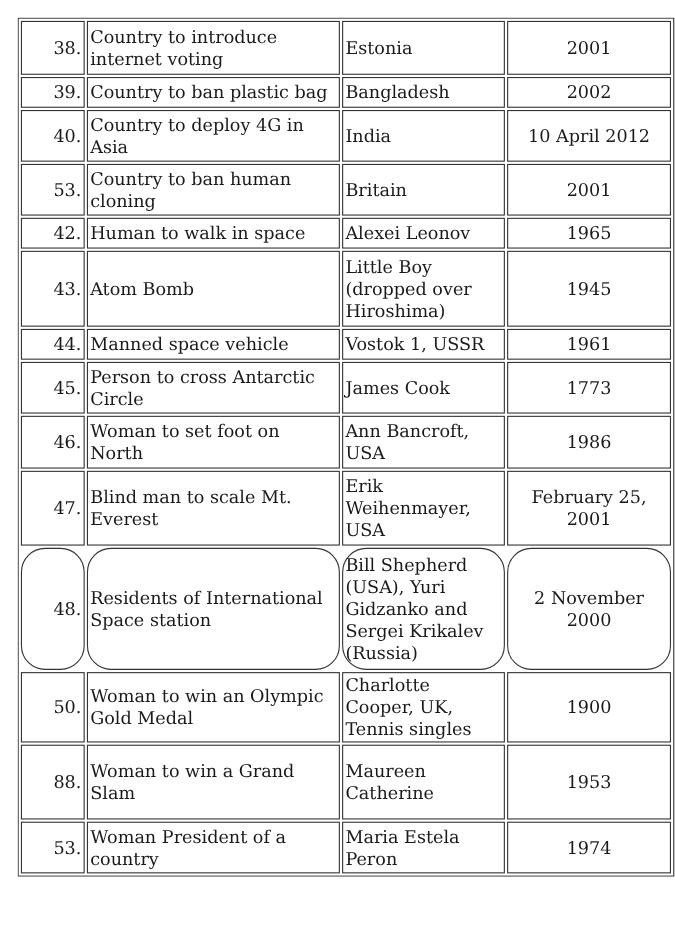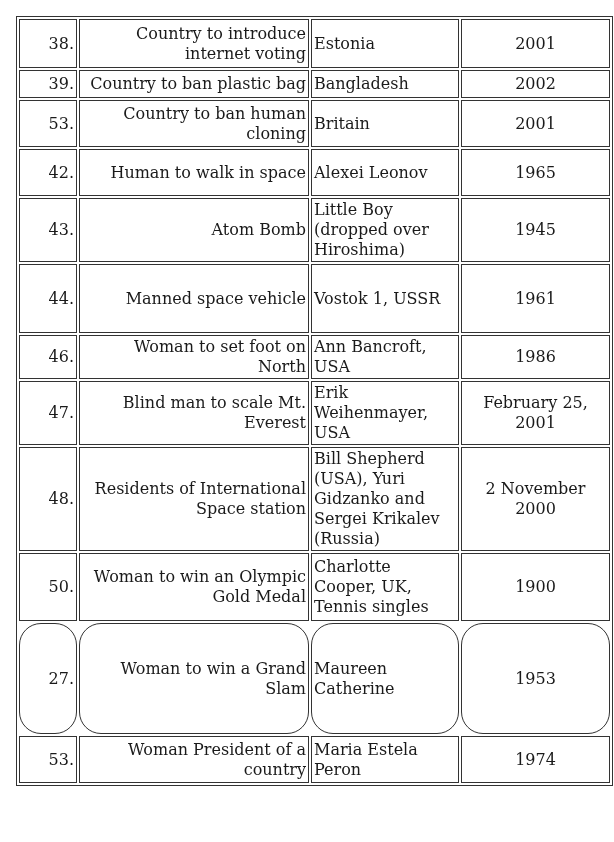--- a/index.html
+++ b/index.html
@@ -22,21 +22,21 @@
     background: #ffffff;
   }
   td {
     border: 1px solid #333333;
     padding: 1px 2px;
     vertical-align: middle;
     line-height: 20px;
     word-wrap: break-word;
   }
   td.num  { width: 52px;  text-align: right; }
-  td.item { width: 224px; text-align: right; }
+  td.item { width: 224px; text-align: left; }
   td.answer { width: 142px; text-align: left; }
   td.date { width: 143px; text-align: center; }
 
   
   tr:nth-child(1)  td { height: 45px; }
   tr:nth-child(2)  td { height: 24px; margin-left: 36px; }
   tr:nth-child(3)  td { height: 43px; }
   tr:nth-child(4)  td { height: 43px; }
   tr:nth-child(5)  td { height: 24px; }
   tr:nth-child(6)  td { height: 65px; }
@@ -64,20 +64,26 @@
     <td class="date">2001</td>
   </tr>
 
   <tr>
     <td class="num">39.</td>
     <td class="item">Country to ban plastic bag</td>
     <td class="answer">Bangladesh</td>
     <td class="date">2002</td>
   </tr>
 
+  <tr>
+    <td class="num">40.</td>
+    <td class="item">Country to deploy 4G in Asia</td>
+    <td class="answer">India</td>
+    <td class="date">10 April 2012</td>
+  </tr>
 
   <tr>
     <td class="num">53.</td>
     <td class="item">Country to ban human cloning</td>
     <td class="answer">Britain</td>
     <td class="date">2001</td>
   </tr>
 
   <tr>
     <td class="num">42.</td>
@@ -93,20 +99,26 @@
     <td class="date">1945</td>
   </tr>
 
   <tr>
     <td class="num">44.</td>
     <td class="item">Manned space vehicle</td>
     <td class="answer">Vostok 1, USSR</td>
     <td class="date">1961</td>
   </tr>
 
+  <tr>
+    <td class="num">45.</td>
+    <td class="item">Person to cross Antarctic Circle</td>
+    <td class="answer">James Cook</td>
+    <td class="date">1773</td>
+  </tr>
 
   <tr>
     <td class="num">46.</td>
     <td class="item">Woman to set foot on North</td>
     <td class="answer">Ann Bancroft, USA</td>
     <td class="date">1986</td>
   </tr>
 
   <tr>
     <td class="num">47.</td>
@@ -124,21 +136,21 @@
 
 
   <tr>
     <td class="num">50.</td>
     <td class="item">Woman to win an Olympic Gold Medal</td>
     <td class="answer">Charlotte Cooper, UK, Tennis singles</td>
     <td class="date">1900</td>
   </tr>
 
   <tr>
-    <td class="num">27.</td>
+    <td class="num">88.</td>
     <td class="item">Woman to win a Grand Slam</td>
     <td class="answer">Maureen Catherine</td>
     <td class="date">1953</td>
   </tr>
 
 
   <tr>
     <td class="num">53.</td>
     <td class="item">Woman President of a country</td>
     <td class="answer">Maria Estela Peron</td>

